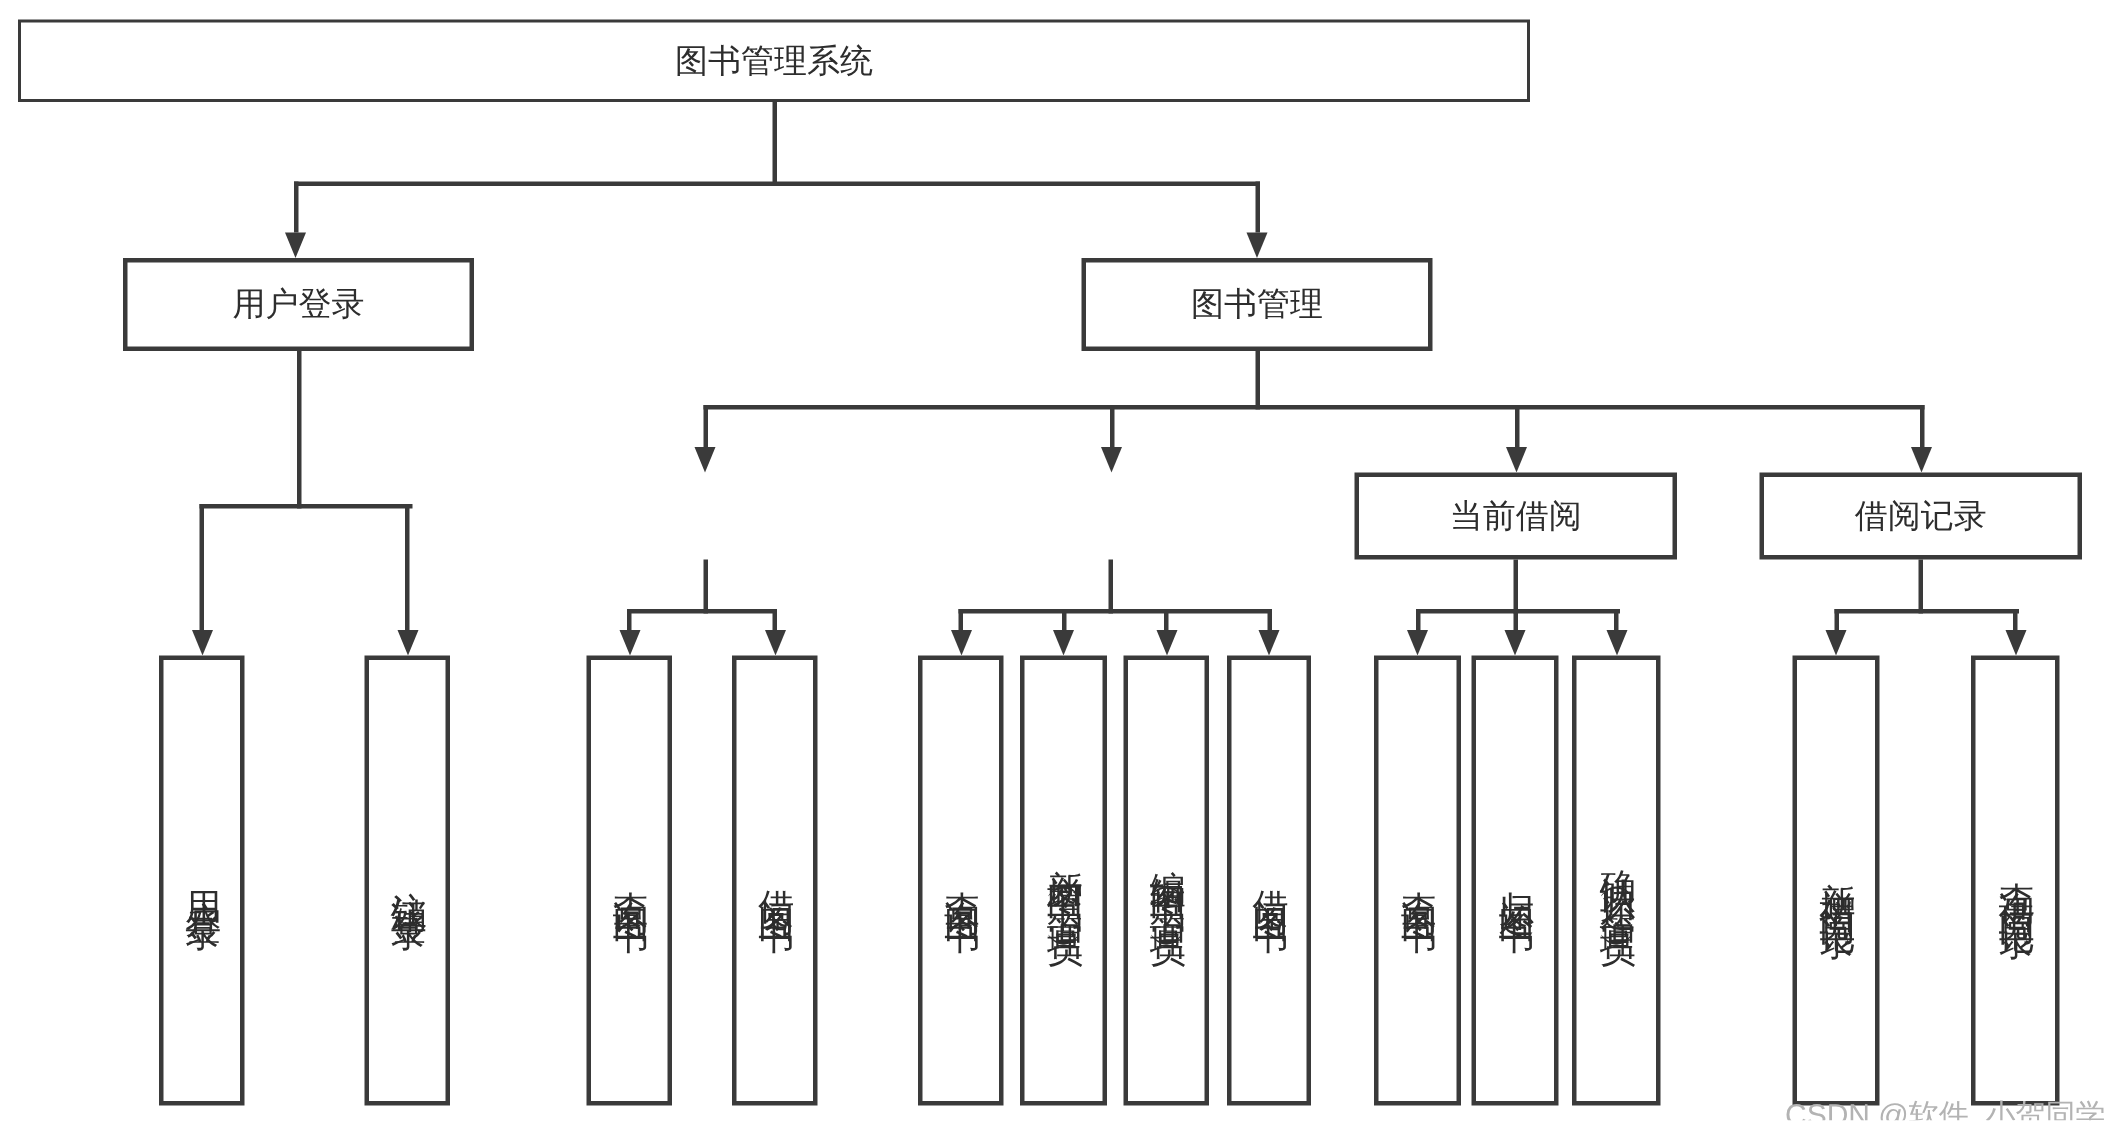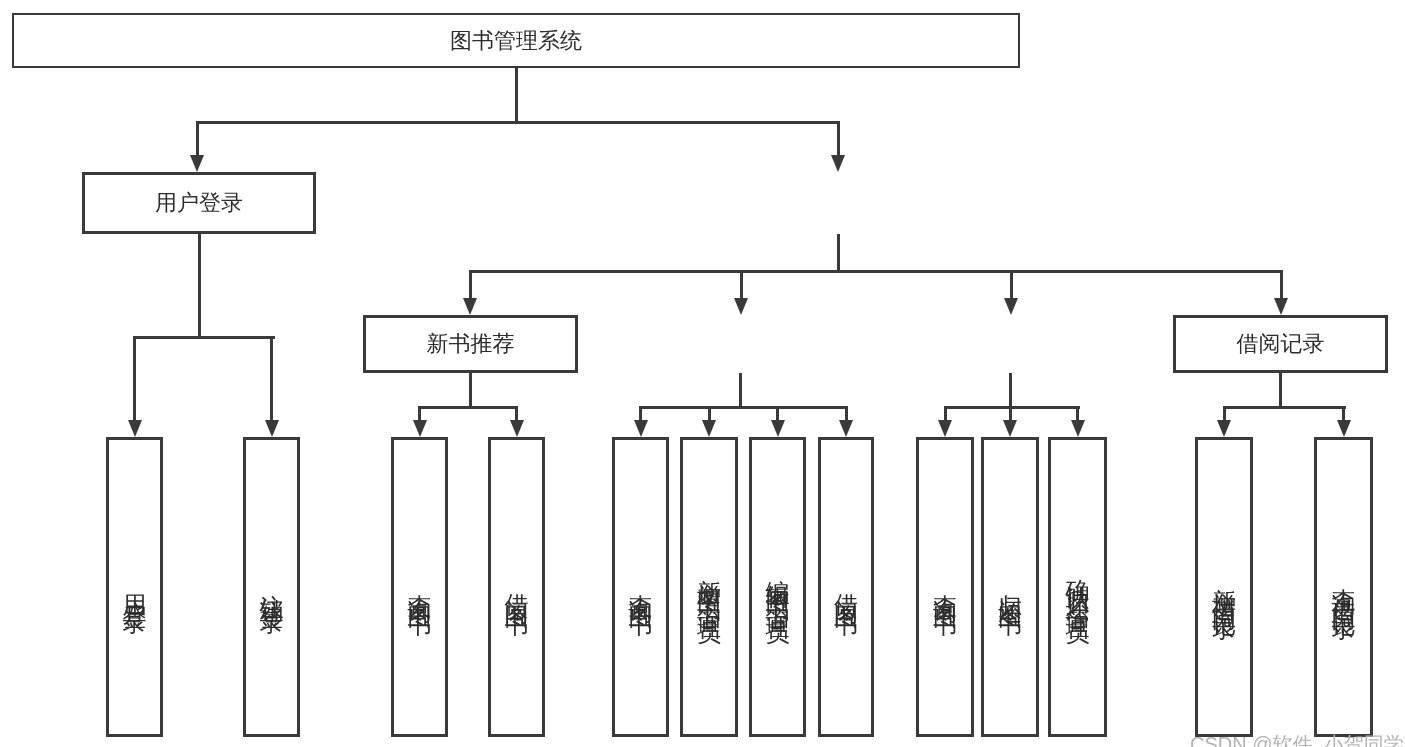--- a/index.html
+++ b/index.html
@@ -61,40 +61,41 @@
   <div class="node root" style="left:12px;top:13px;width:1008px;height:55px;">图书管理系统</div>
 
   <div class="vl" style="left:514.5px;top:68px;height:56px;"></div>
   <div class="hl" style="left:195.5px;top:121px;width:644px;"></div>
   <div class="vl" style="left:195.5px;top:121px;height:34px;"></div>
   <div class="ah" style="left:190px;top:155px;"></div>
   <div class="vl" style="left:836.5px;top:121px;height:34px;"></div>
   <div class="ah" style="left:831px;top:155px;"></div>
 
   <div class="node h" style="left:82px;top:172px;width:234px;height:62px;">用户登录</div>
+  <div class="node h" style="left:721px;top:172px;width:234px;height:62px;">图书管理</div>
 
   <div class="vl" style="left:197.5px;top:234px;height:105px;"></div>
   <div class="hl" style="left:133px;top:336px;width:141.5px;"></div>
   <div class="vl" style="left:133px;top:336px;height:84px;"></div>
   <div class="ah" style="left:127.5px;top:420px;"></div>
   <div class="vl" style="left:270px;top:336px;height:84px;"></div>
   <div class="ah" style="left:264.5px;top:420px;"></div>
 
   <div class="vl" style="left:836.5px;top:234px;height:39px;"></div>
   <div class="hl" style="left:468.5px;top:270px;width:814px;"></div>
   <div class="vl" style="left:468.5px;top:270px;height:28px;"></div>
   <div class="ah" style="left:463px;top:298px;"></div>
   <div class="vl" style="left:739.5px;top:270px;height:28px;"></div>
   <div class="ah" style="left:734px;top:298px;"></div>
   <div class="vl" style="left:1009.5px;top:270px;height:28px;"></div>
   <div class="ah" style="left:1004px;top:298px;"></div>
   <div class="vl" style="left:1279.5px;top:270px;height:28px;"></div>
   <div class="ah" style="left:1274px;top:298px;"></div>
 
-  <div class="node h" style="left:363px;top:315px;width:215px;height:58px;">新书推荐</div>
+  <div class="node h" style="left:903px;top:315px;width:215px;height:58px;">当前借阅</div>
   <div class="node h" style="left:1173px;top:315px;width:215px;height:58px;">借阅记录</div>
 
   <div class="vl" style="left:469px;top:373px;height:36px;"></div>
   <div class="hl" style="left:418px;top:406px;width:100px;"></div>
   <div class="vl" style="left:418px;top:406px;height:14px;"></div>
   <div class="ah" style="left:412.5px;top:420px;"></div>
   <div class="vl" style="left:515px;top:406px;height:14px;"></div>
   <div class="ah" style="left:509.5px;top:420px;"></div>
 
   <div class="vl" style="left:739px;top:373px;height:36px;"></div>

